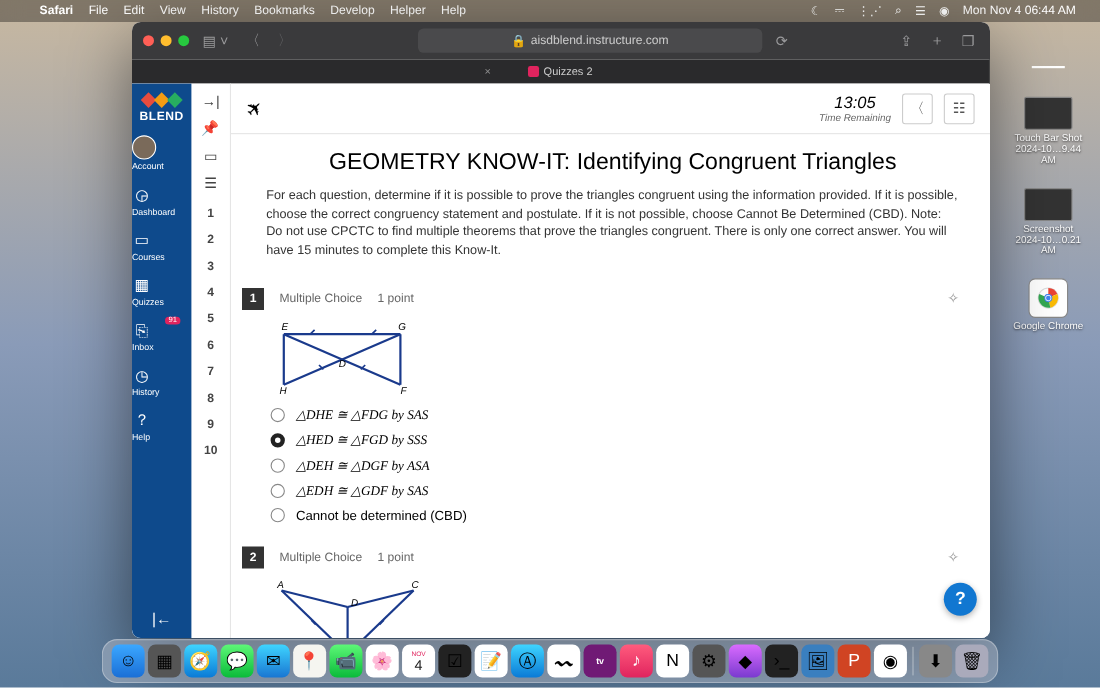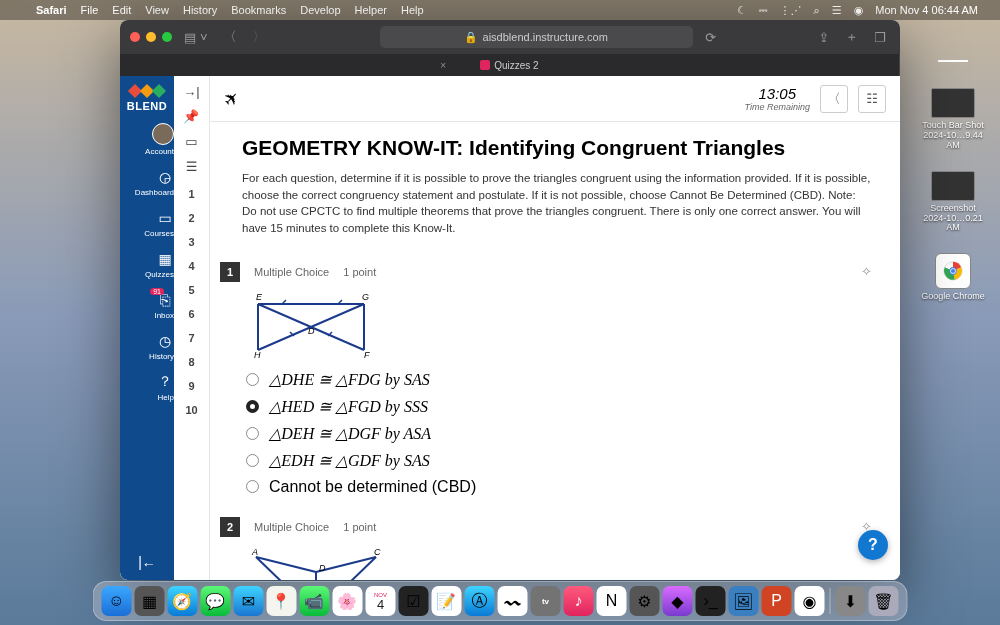--- a/index.html
+++ b/index.html
@@ -69,21 +69,21 @@
 .canvas-nav .logo {
   display: flex; gap: 2px; padding: 6px 0 2px;
 }
 .canvas-nav .logo span { width: 10px; height: 10px; transform: rotate(45deg); }
 .canvas-nav .logo .l1 { background: #e84c3d; }
 .canvas-nav .logo .l2 { background: #f39c12; }
 .canvas-nav .logo .l3 { background: #27ae60; }
 .canvas-nav .blend { font-weight: 700; font-size: 11px; letter-spacing: 0.5px; color: #fff; margin-bottom: 4px; }
 .nav-item {
   width: 100%; padding: 5px 0; display: flex; flex-direction: column;
-  align-items: flex-end; gap: 2px; cursor: pointer;
+  align-items: flex-start; gap: 2px; cursor: pointer;
 }
 .nav-item .icon { width: 18px; height: 18px; display: flex; align-items: center; justify-content: center; font-size: 14px; }
 .nav-item .avatar { width: 22px; height: 22px; border-radius: 50%; background: #7a6a5a; border: 1px solid #fff; }
 .nav-item.inbox { position: relative; }
 .nav-item.inbox .badge {
   position: absolute; top: 2px; right: 10px; background: #e0245e; color: #fff;
   font-size: 7px; padding: 0 3px; border-radius: 6px;
 }
 .nav-collapse { margin-top: auto; padding: 10px 0; font-size: 14px; }
 
@@ -122,41 +122,41 @@
 }
 .btn-submit {
   padding: 6px 14px; border: none; background: #1177d1; color: #fff;
   border-radius: 3px; font-size: 12px; cursor: pointer;
 }
 
 .quiz-body {
   flex: 1; overflow-y: auto; padding: 10px 28px 10px 10px; position: relative;
 }
 .page-title {
-  font-size: 21px; font-weight: 700; padding: 4px 0 10px 22px;
+  font-size: 21px; font-weight: 400; padding: 4px 0 10px 22px; text-align: center;
 }
 .instructions {
   font-size: 11.5px; line-height: 1.45; color: #333; padding: 0 0 16px 22px;
 }
 .q-block {
   padding: 8px 0 12px 0; border-top: 1px solid transparent;
 }
 .q-head {
   display: flex; align-items: center; gap: 14px; padding-bottom: 6px;
 }
 .q-num-box {
   width: 20px; height: 20px; background: #333; color: #fff;
   display: flex; align-items: center; justify-content: center;
   font-size: 11px; font-weight: 600;
 }
 .q-type, .q-points { font-size: 11px; color: #666; }
 .q-pin { margin-left: auto; font-size: 13px; color: #999; cursor: pointer; }
 .q-figure { padding: 4px 0 10px 26px; }
 .q-figure svg { display: block; }
-.q-choices { padding-left: 26px; display: flex; flex-direction: column; gap: 8px; font-size: 16px; }
+.q-choices { padding-left: 26px; display: flex; flex-direction: column; gap: 8px; font-size: 12px; }
 .choice { display: flex; align-items: center; gap: 10px; }
 .radio {
   width: 13px; height: 13px; border: 1.5px solid #888; border-radius: 50%;
   flex-shrink: 0; position: relative;
 }
 .radio.sel { border: 4px solid #222; }
 .choice-text { white-space: nowrap; }
 .math { font-family: "Times New Roman", serif; font-style: italic; }
 
 .help-bubble {
@@ -186,21 +186,21 @@
 .d-maps { background: #f5f5f0; }
 .d-ft { background: linear-gradient(#5df777,#0abb3a); }
 .d-photos { background: #fff; }
 .d-cal { background: #fff; font-size: 8px; flex-direction: column; line-height: 1; }
 .d-cal .mo { color: #e0245e; font-size: 6px; }
 .d-cal .dy { color: #222; font-size: 13px; font-weight: 500; }
 .d-rem { background: #222; }
 .d-notes { background: #fff; }
 .d-store { background: linear-gradient(#3ed4ff,#0a7ad6); }
 .d-free { background: #fff; }
-.d-tv { background: #737373; color: #fff; font-size: 8px; font-weight: 600; }
+.d-tv { background: #701a75; color: #fff; font-size: 8px; font-weight: 600; }
 .d-music { background: linear-gradient(#ff5b7d,#e0245e); color: #fff; }
 .d-news { background: #fff; }
 .d-sys { background: #555; }
 .d-short { background: linear-gradient(#d96bff,#7a3acf); }
 .d-term { background: #222; }
 .d-pv { background: #3a7fbf; }
 .d-slides { background: #d04423; color: #fff; }
 .d-chrome { background: #fff; }
 .d-dl { background: #888; }
 .d-trash { background: #aab; }

